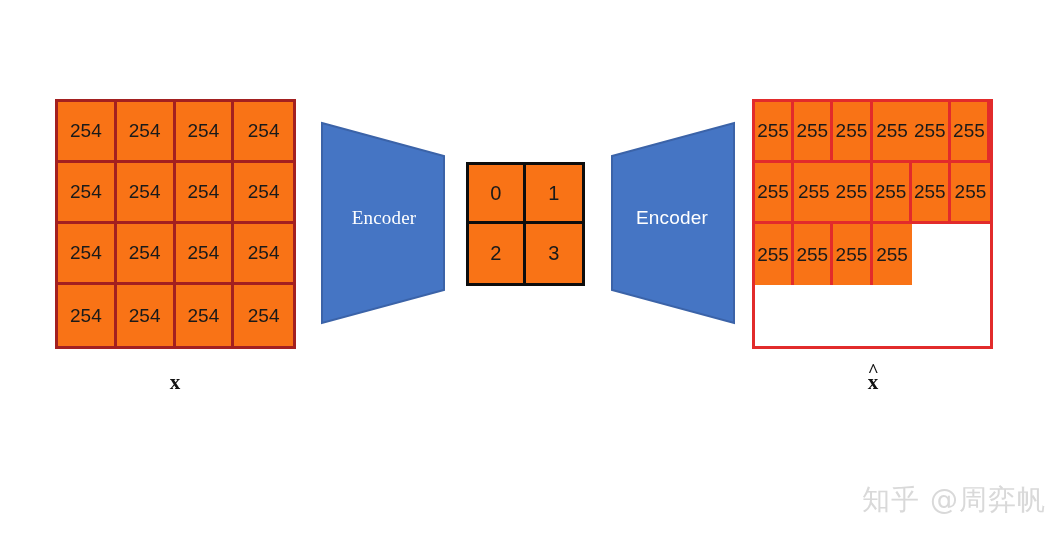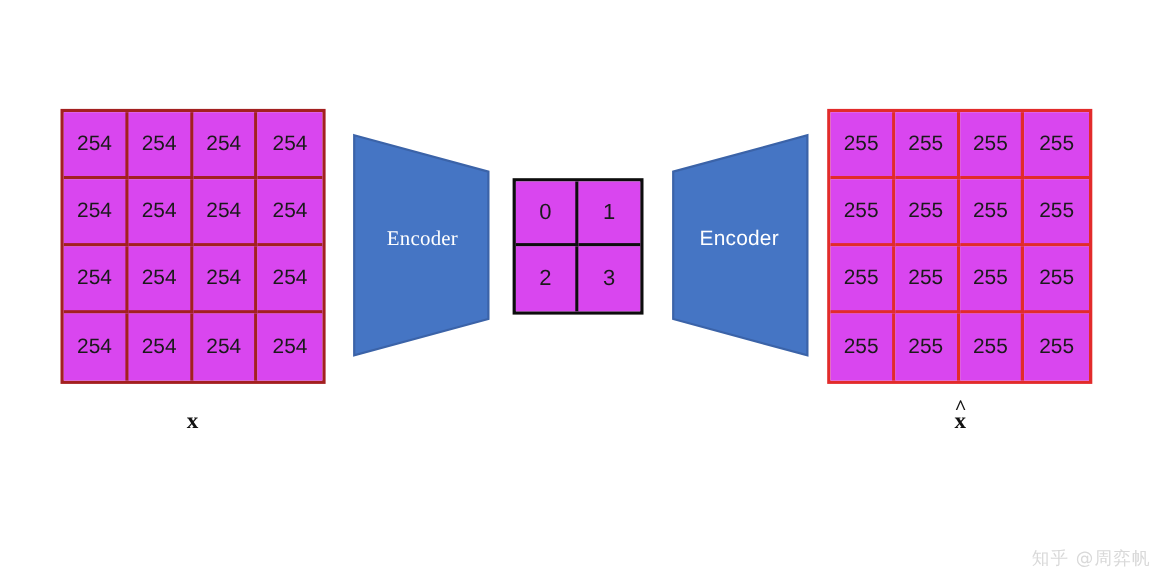--- a/index.html
+++ b/index.html
@@ -30,21 +30,21 @@
     background: #ffffff;
     box-sizing: border-box;
   }
   .matrix .cell {
     box-sizing: border-box;
     display: flex;
     align-items: center;
     justify-content: center;
     font-family: "Liberation Sans", sans-serif;
     color: #1a1a1a;
-    background: #d946ef;
+    background: #f97316;
   }
 
   
   #matrix-input {
     left: 55px;
     top: 99px;
     width: 241px;
     height: 250px;
     grid-template-columns: repeat(4, 1fr);
     grid-template-rows: repeat(4, 1fr);
@@ -57,21 +57,21 @@
   }
   #matrix-input .cell:nth-child(4n) { border-right: none; }
   #matrix-input .cell:nth-child(n+13) { border-bottom: none; }
 
   
   #matrix-output {
     left: 752px;
     top: 99px;
     width: 241px;
     height: 250px;
-    grid-template-columns: repeat(4, 1fr);
+    grid-template-columns: repeat(6, 1fr);
     grid-template-rows: repeat(4, 1fr);
     border: 3px solid #e22b2b;
   }
   #matrix-output .cell {
     border-right: 3px solid #e22b2b;
     border-bottom: 3px solid #e22b2b;
     font-size: 19px;
   }
   #matrix-output .cell:nth-child(4n) { border-right: none; }
   #matrix-output .cell:nth-child(n+13) { border-bottom: none; }
@@ -146,21 +146,21 @@
     font-size: 19px;
     font-weight: bold;
   }
 
   
   #watermark {
     position: absolute;
     right: 14px;
     bottom: 14px;
     font-family: "DejaVu Sans", sans-serif;
-    font-size: 16px;
+    font-size: 28px;
     color: #d9d9d9;
     letter-spacing: 1px;
     white-space: nowrap;
     user-select: none;
   }
 </style>
 </head>
 <body>
 
 <div id="canvas">

